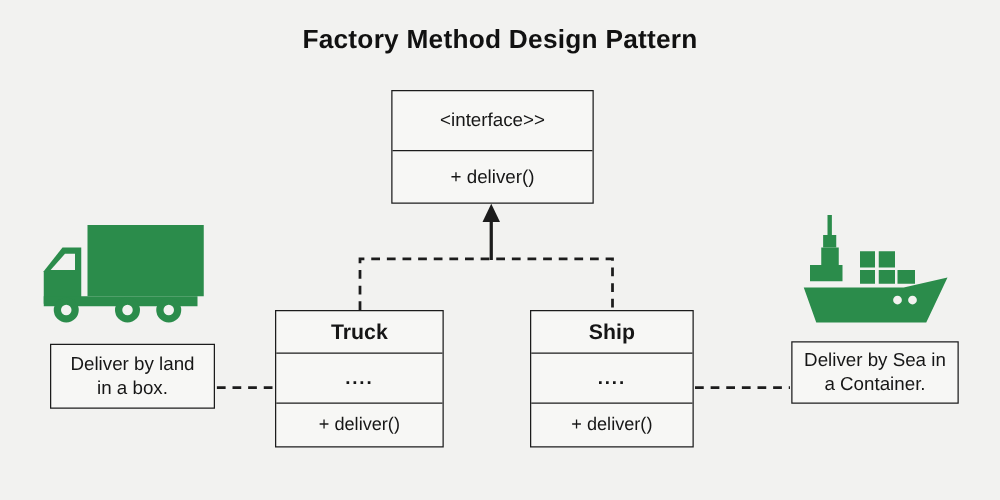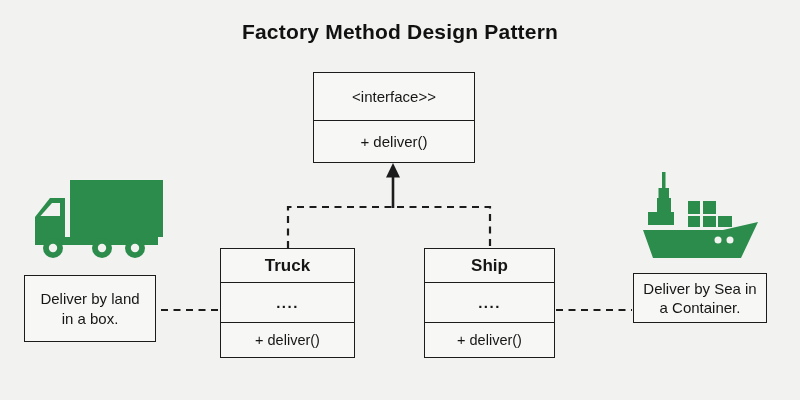--- a/index.html
+++ b/index.html
@@ -58,21 +58,21 @@
 
   .note-box {
     position: absolute;
     background: var(--color-box_fill);
     border: 1.6px solid var(--color-line);
     display: flex; flex-direction: column;
     align-items: center; justify-content: center;
     text-align: center;
     font-size: 15px; line-height: 19.5px;
   }
-  .note-left  { left: 24px;  top: 275px; width: 132px; height: 67px; }
+  .note-left  { left: 40px;  top: 275px; width: 132px; height: 52px; }
   .note-right { left: 633px; top: 273px; width: 134px; height: 50px; }
 
   .glyph { position: absolute; color: var(--color-green); }
   .truck-glyph { left: 28px;  top: 178px; }
   .ship-glyph  { left: 640px; top: 170px; }
 </style>
 </head>
 <body>
 
 <div class="canvas">

